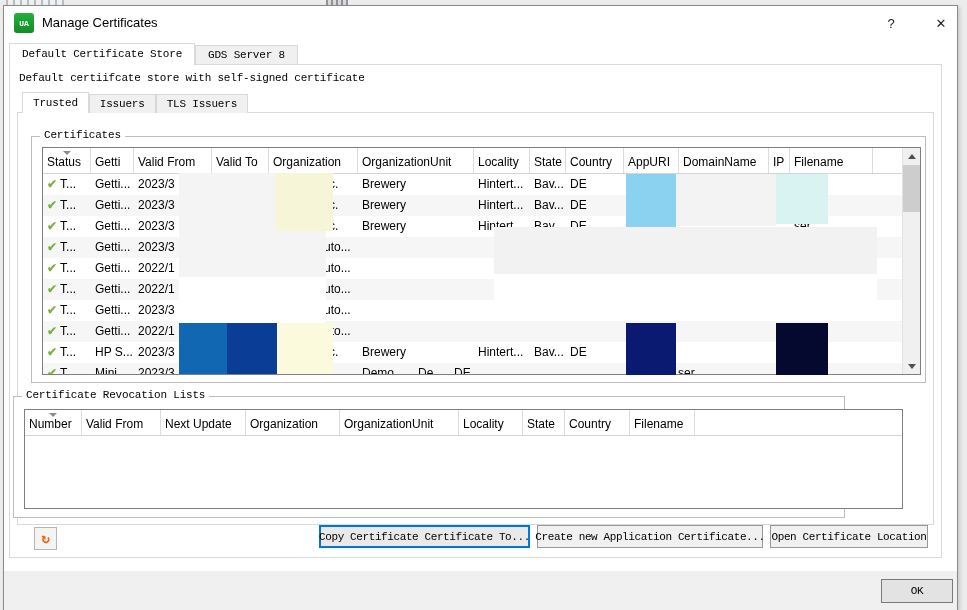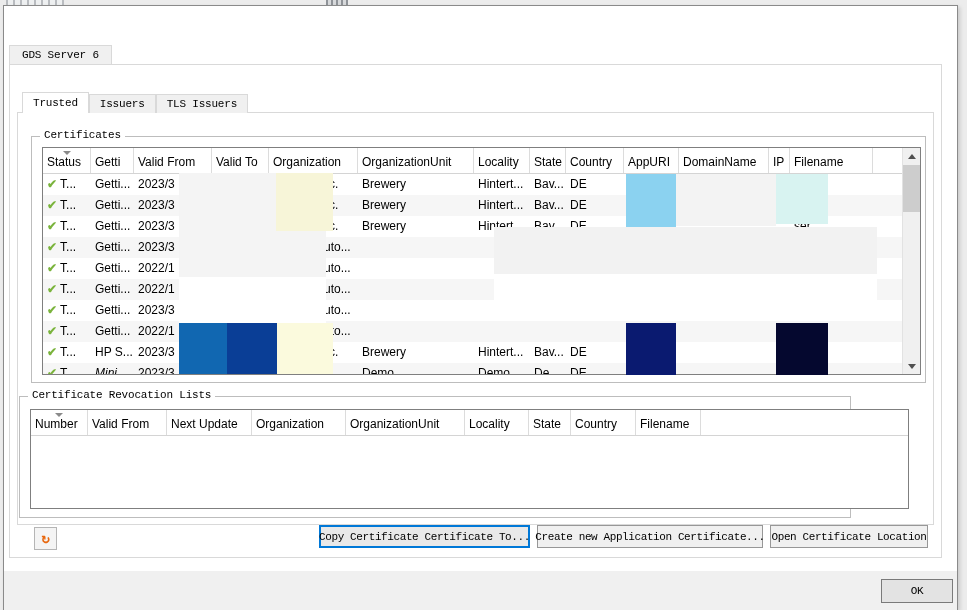--- a/index.html
+++ b/index.html
@@ -38,21 +38,21 @@
   #inner-tabs .tab.active{height:21px;background:#fff;position:relative;z-index:4;padding-top:4px;}
 
   .outer-pane{position:absolute;left:5px;top:58px;width:933px;height:494px;
     border:1px solid #d9d9d9;background:#fff;box-sizing:border-box;}
   .inner-pane{position:absolute;left:13px;top:106px;width:917px;height:413px;
     border:1px solid #d9d9d9;background:#fff;box-sizing:border-box;z-index:2;}
   .description{position:absolute;left:15px;top:66px;font-size:11px;letter-spacing:-.2px;color:#000;}
 
   .groupbox{position:absolute;border:1px solid #bdbdbd;box-sizing:border-box;background:#fff;z-index:2;}
   #cert-group{left:27px;top:130px;width:895px;height:247px;}
-  #crl-group{left:15px;top:390px;width:832px;height:122px;}
+  #crl-group{left:9px;top:390px;width:832px;height:122px;}
   .group-label{position:absolute;top:-8px;left:8px;background:#fff;padding:0 4px;font-size:11px;
     letter-spacing:-.2px;font-family:"Liberation Mono",monospace;white-space:nowrap;z-index:3;}
 
   .table{position:absolute;border:1px solid #7f7f7f;background:#fff;box-sizing:border-box;overflow:hidden;z-index:2;}
   #cert-table{left:10px;top:10px;width:879px;height:228px;}
   #crl-table{left:10px;top:12px;width:879px;height:100px;}
   .thead{display:flex;height:25px;border-bottom:1px solid #d4d4d4;background:#fff;position:relative;z-index:4;}
   .hcell{position:relative;box-sizing:border-box;border-right:1px solid #dcdcdc;display:flex;
     align-items:flex-end;padding:0 0 4px 4px;font-size:12px;color:#000;white-space:nowrap;overflow:hidden;}
   .sortcaret{position:absolute;top:3px;left:50%;margin-left:-4px;width:0;height:0;
@@ -90,26 +90,34 @@
   #btn-ok{left:877px;top:573px;width:72px;height:24px;background:#e3e3e3;border:1px solid #7a7a7a;}
 </style>
 </head>
 <body>
 
 <div class="bg-frag a"></div>
 <div class="bg-frag b"></div>
 
 <div class="dialog">
 
+  <div class="titlebar">
+    <div class="app-icon">UA</div>
+    <div class="title-text">Manage Certificates</div>
+    <div class="cap-btn cap-help">?</div>
+    <div class="cap-btn cap-close">✕</div>
+  </div>
 
   <div class="tabbar" id="outer-tabs">
-      <div class="tab">GDS Server 6</div>
+      <div class="tab active">Default Certificate Store</div>
+      <div class="tab">GDS Server 8</div>
     </div>
   <div class="outer-pane"></div>
 
+  <div class="description mono">Default certiifcate store with self-signed certificate</div>
 
   <div class="tabbar" id="inner-tabs">
       <div class="tab active">Trusted</div>
       <div class="tab">Issuers</div>
       <div class="tab">TLS Issuers</div>
     </div>
   <div class="inner-pane"></div>
 
   <div class="groupbox" id="cert-group">
     <div class="group-label">Certificates</div>
@@ -287,25 +295,24 @@
             <div class="tcell" style="width: 56px;">Hintert...</div>
             <div class="tcell" style="width: 36px;">Bav...</div>
             <div class="tcell" style="width: 58px;">DE</div>
             <div class="tcell" style="width: 55px;"></div>
             <div class="tcell" style="width: 90px;"></div>
             <div class="tcell" style="width: 21px;"></div>
             <div class="tcell" style="width: 83px;">ser...</div>
           </div>
           <div class="trow alt">
             <div class="tcell" style="width: 48px;"><span class="status-icon">✔<span class="err">✕</span></span>T...</div>
-            <div class="tcell" style="width: 43px; font-style: italic;">Mini...</div>
+            <div class="tcell" style="width: 43px;">Mini...</div>
             <div class="tcell" style="width: 78px;">2023/3</div>
             <div class="tcell" style="width: 57px;"></div>
             <div class="tcell" style="width: 89px;"></div>
-            <div class="tcell" style="width: 116px;">Demo</div>
             <div class="tcell" style="width: 56px;">Demo...</div>
             <div class="tcell" style="width: 36px;">De...</div>
             <div class="tcell" style="width: 58px;">DE</div>
             <div class="tcell" style="width: 55px;"></div>
             <div class="tcell" style="width: 90px;"></div>
             <div class="tcell" style="width: 21px;"></div>
             <div class="tcell" style="width: 83px;">ser...</div>
           </div>
         </div>
       <div class="vscroll">

